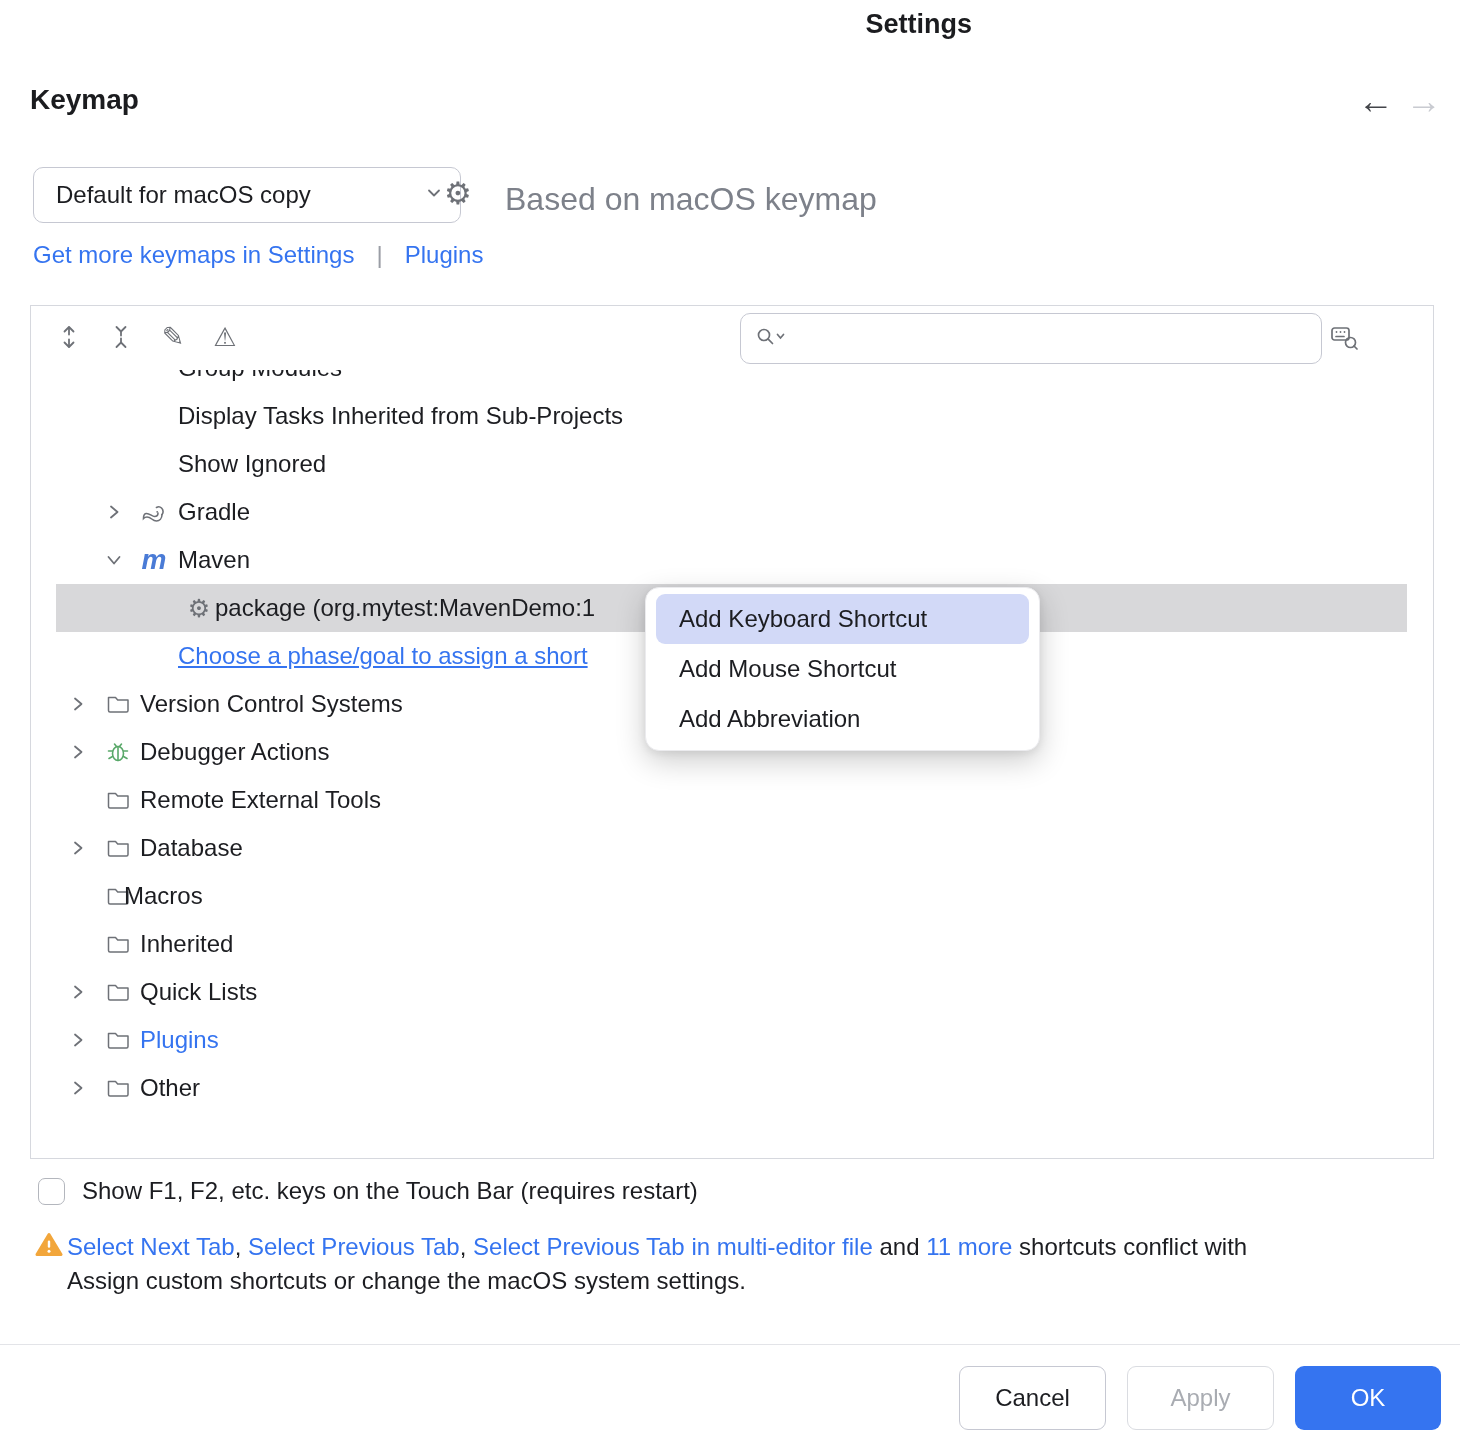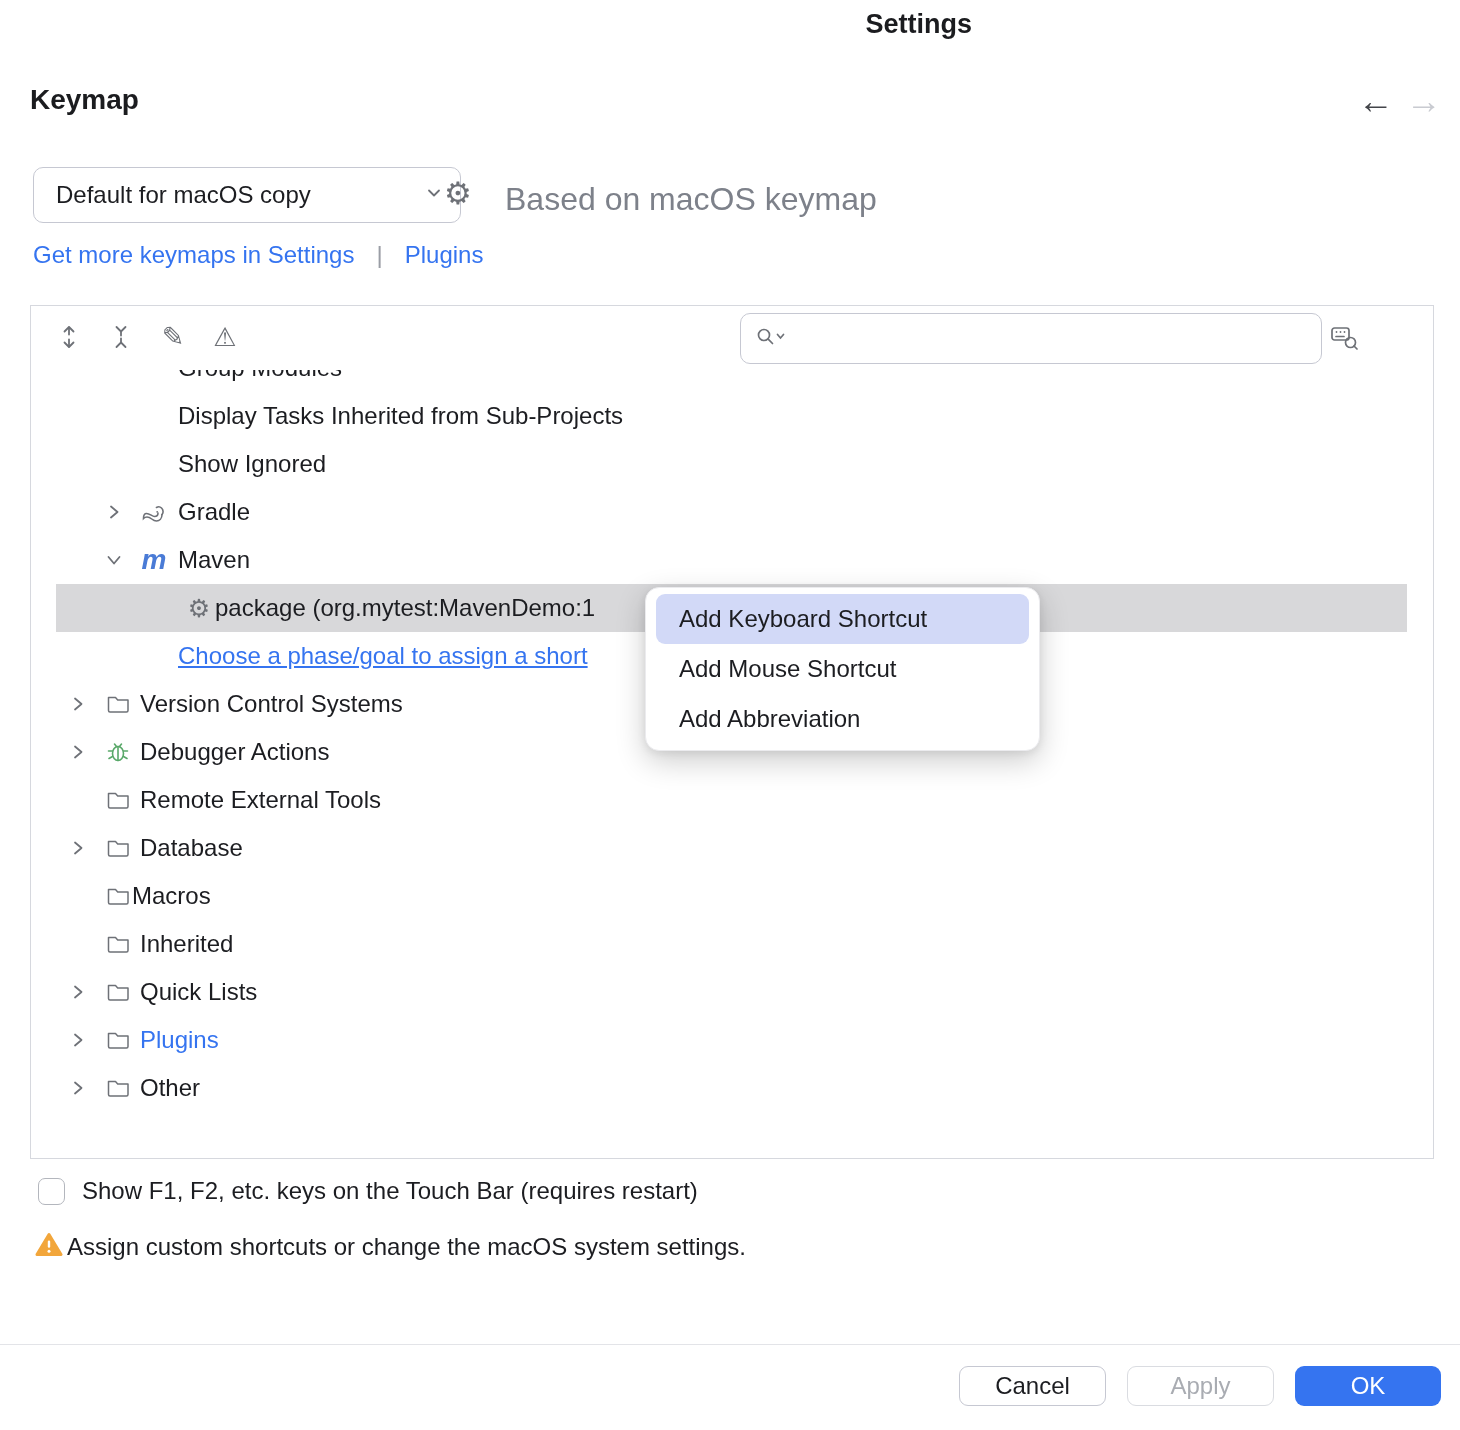--- a/index.html
+++ b/index.html
@@ -43,21 +43,21 @@
   #touchbar-row{position:absolute;top:1177px;left:38px;display:flex;align-items:center;gap:17px;font-size:24px}
   #touchbar-checkbox{width:27px;height:27px;border:1.5px solid #b3b6bd;border-radius:7px;background:#fff;cursor:pointer;box-sizing:border-box}
 
   #warning{position:absolute;top:1230px;left:35px;right:20px}
   #warn-icon{position:absolute;left:0;top:2px}
   #warn-text{margin-left:32px;font-size:24px;line-height:34px;color:#1c1d21}
   #warn-line1{white-space:nowrap;overflow:hidden}
   .wlink{color:#3574F0;cursor:pointer}
 
   #footer-sep{position:absolute;top:1344px;left:0;width:1460px;height:1px;background:#e3e4e8}
-  .btn{position:absolute;top:1366px;height:40px;border-radius:9px;font-size:24px;display:flex;align-items:center;justify-content:center;cursor:pointer;font-family:inherit}
+  .btn{position:absolute;top:1366px;height:64px;border-radius:9px;font-size:24px;display:flex;align-items:center;justify-content:center;cursor:pointer;font-family:inherit}
   #btn-cancel{left:959px;width:147px;border:1px solid #c6c8d2;background:#fff;color:#1c1d21}
   #btn-apply{left:1127px;width:147px;border:1px solid #dadce1;background:#fff;color:#a9acb2}
   #btn-ok{left:1295px;width:146px;border:none;background:#3574F0;color:#ffffff}
 </style>
 </head>
 <body>
 
 <div id="settings-title">Settings</div>
 <div id="keymap-title">Keymap</div>
 <div id="nav-back">←</div>
@@ -212,21 +212,21 @@
             </svg>
           </span>
           <span class="tr-label" style="left: 108px;">Database</span>
         </div>
         <div class="tree-row">
           <span class="slot" style="left: 72px;">
             <svg width="23" height="20" viewBox="0 0 23 20" fill="none" stroke="#6e7177" stroke-width="1.5" stroke-linejoin="round">
               <path d="M1.5 3.5 h7 l2.2 2.5 h10.3 v10.5 q0 1.5 -1.5 1.5 h-16.5 q-1.5 0 -1.5 -1.5 z"></path>
             </svg>
           </span>
-          <span class="tr-label" style="left: 100px;">Macros</span>
+          <span class="tr-label" style="left: 92px;">Macros</span>
         </div>
         <div class="tree-row">
           <span class="slot" style="left: 72px;">
             <svg width="23" height="20" viewBox="0 0 23 20" fill="none" stroke="#6e7177" stroke-width="1.5" stroke-linejoin="round">
               <path d="M1.5 3.5 h7 l2.2 2.5 h10.3 v10.5 q0 1.5 -1.5 1.5 h-16.5 q-1.5 0 -1.5 -1.5 z"></path>
             </svg>
           </span>
           <span class="tr-label" style="left: 108px;">Inherited</span>
         </div>
         <div class="tree-row">
@@ -283,20 +283,21 @@
   <span>Show F1, F2, etc. keys on the Touch Bar (requires restart)</span>
 </div>
 
 <div id="warning">
   <span id="warn-icon"><svg width="28" height="25" viewBox="0 0 28 25">
         <path d="M14 2.5 L26 22.5 H2 Z" fill="#F2A63B" stroke="#F2A63B" stroke-width="3" stroke-linejoin="round"></path>
         <rect x="12.8" y="8.5" width="2.4" height="7.2" rx="1.2" fill="#fff"></rect>
         <circle cx="14" cy="19.2" r="1.5" fill="#fff"></circle>
       </svg></span>
   <div id="warn-text">
+    <div id="warn-line1"><span class="wlink">Select Next Tab</span><span>, </span><span class="wlink">Select Previous Tab</span><span>, </span><span class="wlink">Select Previous Tab in multi-editor file</span><span> and </span><span class="wlink">11 more</span><span> shortcuts conflict with</span></div>
     <div id="warn-line2">Assign custom shortcuts or change the macOS system settings.</div>
   </div>
 </div>
 
 <div id="footer-sep"></div>
 <button class="btn" id="btn-cancel">Cancel</button>
 <button class="btn" id="btn-apply">Apply</button>
 <button class="btn" id="btn-ok">OK</button>
 
 </body></html>

